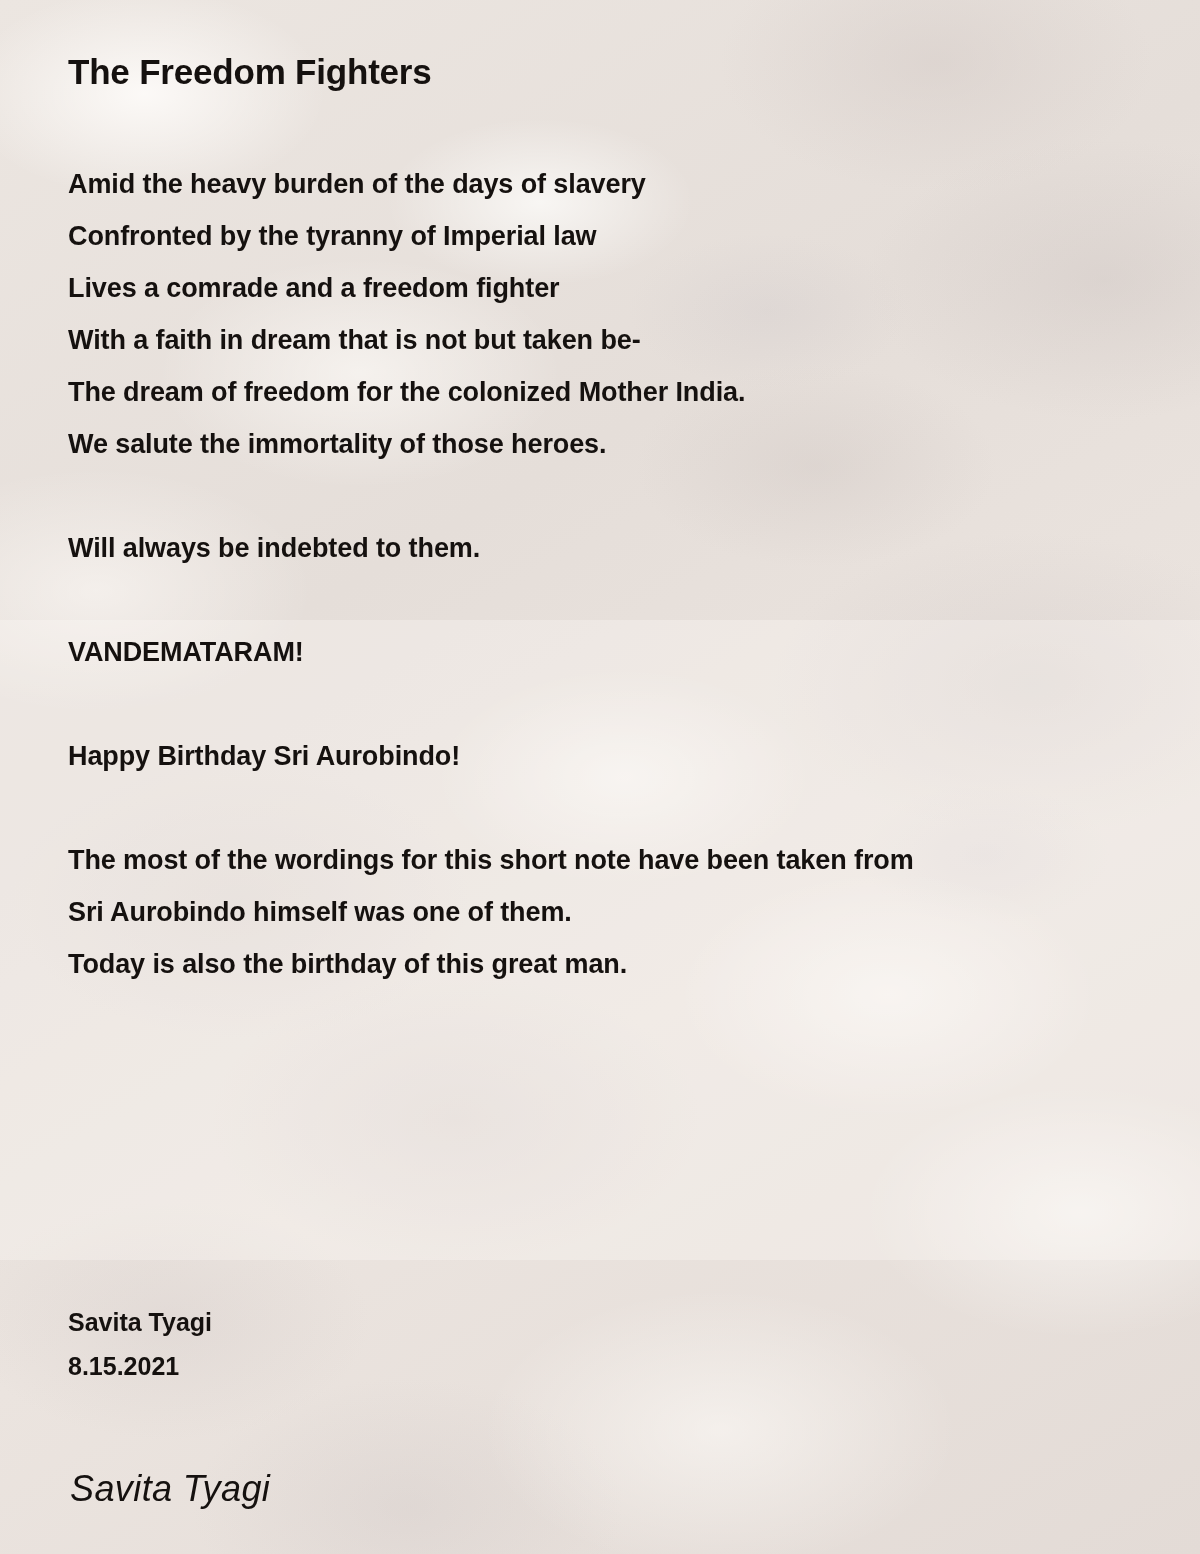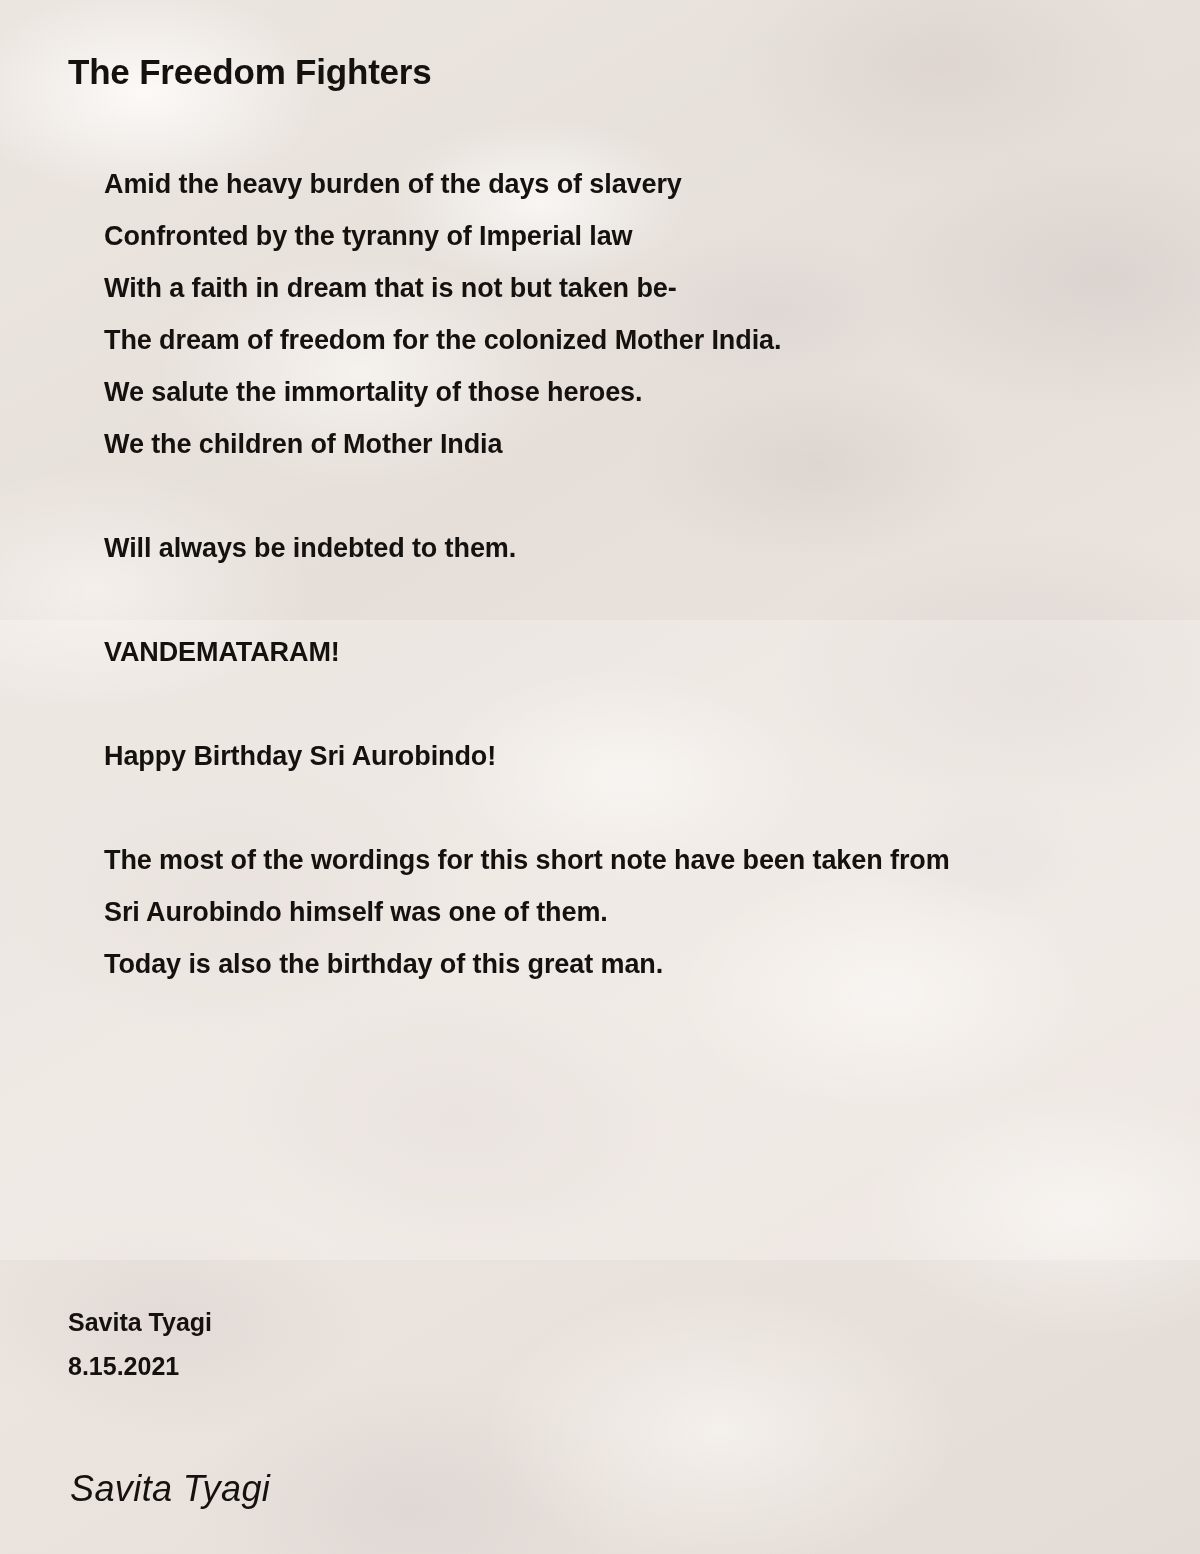--- a/index.html
+++ b/index.html
@@ -78,21 +78,20 @@
     letter-spacing: -0.2px;
     color: #15110f;
     white-space: nowrap;
   }
 
   .poem-body {
     position: absolute;
     left: 68px;
     top: 158px;
     width: 1060px;
-    margin-left: 36px;
   }
 
   .poem-line {
     font-size: 27px;
     font-weight: bold;
     line-height: 52px;
     color: #15110f;
     white-space: pre;
     letter-spacing: -0.1px;
   }
@@ -135,24 +134,24 @@
   <div id="paper-texture"></div>
   <div id="paper-band"></div>
 
   <div id="content">
 
     <h1 class="page-title">The Freedom Fighters</h1>
 
     <div class="poem-body">
       <div class="poem-line">Amid the heavy burden of the days of slavery</div>
       <div class="poem-line">Confronted by the tyranny of Imperial law</div>
+      <div class="poem-line">Lives a comrade and a freedom fighter</div>
       <div class="poem-line">With a faith in dream that is not but taken be-</div>
       <div class="poem-line">The dream of freedom for the colonized Mother India.</div>
       <div class="poem-line">We salute the immortality of those heroes.</div>
-      <div class="poem-line">We the children of Mother India</div>
       <div class="poem-line blank">&nbsp;</div>
       <div class="poem-line">Will always be indebted to them.</div>
       <div class="poem-line blank">&nbsp;</div>
       <div class="poem-line">VANDEMATARAM!</div>
       <div class="poem-line blank">&nbsp;</div>
       <div class="poem-line">Happy Birthday Sri Aurobindo!</div>
       <div class="poem-line blank">&nbsp;</div>
       <div class="poem-line">The most of the wordings for this short note have been taken from</div>
       <div class="poem-line">Sri Aurobindo himself was one of them.</div>
       <div class="poem-line">Today is also the birthday of this great man.</div>

